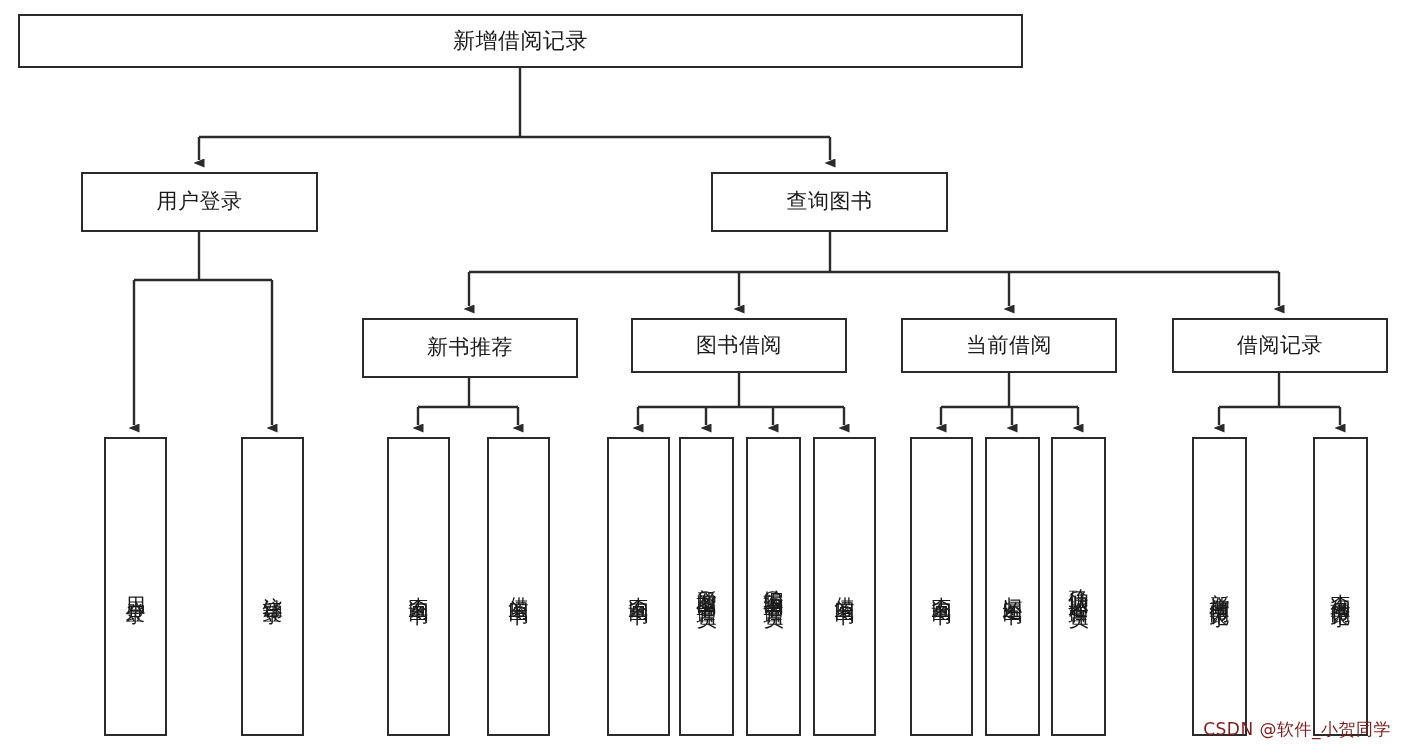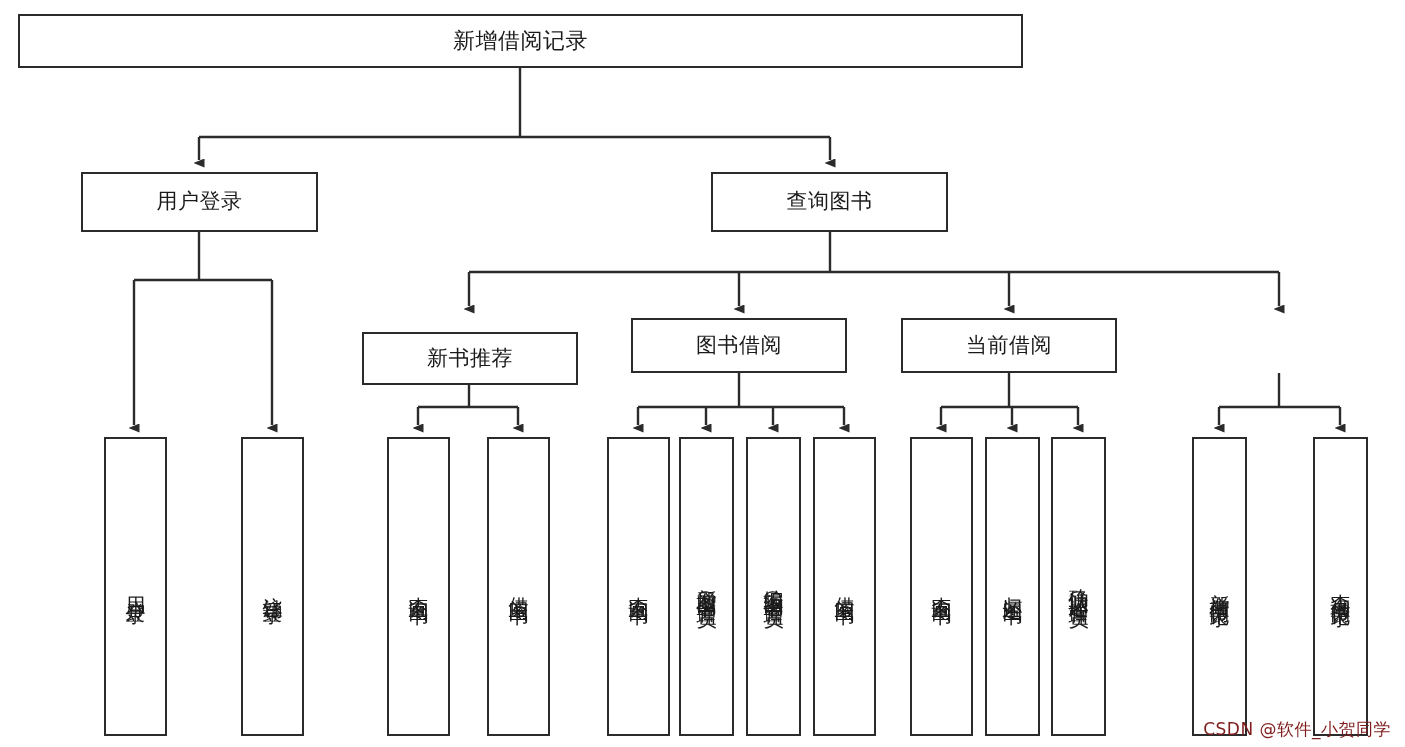--- a/index.html
+++ b/index.html
@@ -123,28 +123,31 @@
     <span>新增借阅记录</span>
   </div>
 
   <div class="node h" style="left:81px; top:172px; width:237px; height:60px;">
     <span>用户登录</span>
   </div>
   <div class="node h" style="left:711px; top:172px; width:237px; height:60px;">
     <span>查询图书</span>
   </div>
 
-  <div class="node h" style="left:362px; top:332px; width:216px; height:53px;">
+  <div class="node h" style="left:362px; top:318px; width:216px; height:60px;">
     <span>新书推荐</span>
   </div>
   <div class="node h" style="left:631px; top:318px; width:216px; height:55px;">
     <span>图书借阅</span>
   </div>
   <div class="node h" style="left:901px; top:318px; width:216px; height:55px;">
     <span>当前借阅</span>
+  </div>
+  <div class="node h" style="left:1172px; top:318px; width:216px; height:55px;">
+    <span>借阅记录</span>
   </div>
 
   <div class="node v" style="left:104px; top:437px; width:63px; height:299px;">
     <span class="vtext">用户登录</span>
   </div>
   <div class="node v" style="left:241px; top:437px; width:63px; height:299px;">
     <span class="vtext">注销登录</span>
   </div>
 
   <div class="node v" style="left:387px; top:437px; width:63px; height:299px;">

